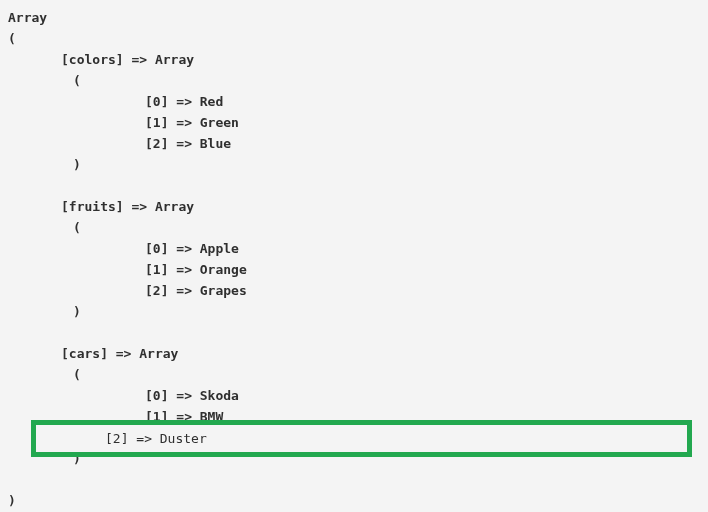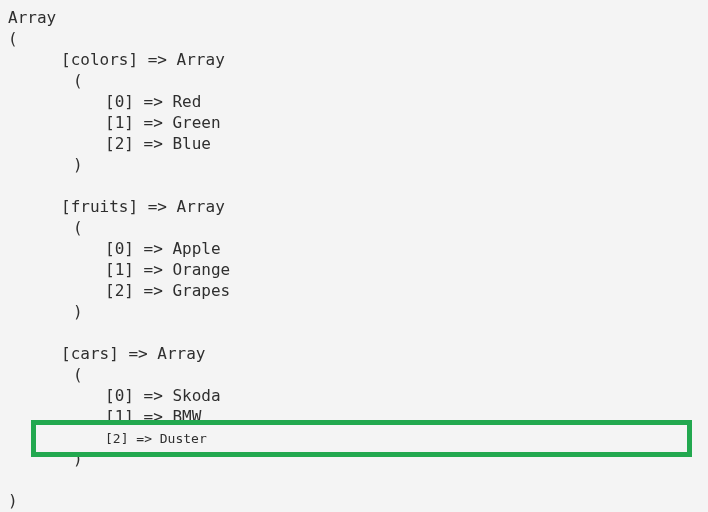--- a/index.html
+++ b/index.html
@@ -34,33 +34,34 @@
     line-height: 21px;
     color: #2f2f2f;
     white-space: pre;
     z-index: 1;
   }
 
   .code-line {
     height: 21px;
     line-height: 21px;
     white-space: pre;
-    font-size: 16px;
+    font-size: 13px;
     color: #2f2f2f;
+    font-weight: bold;
   }
 
   .code-line.blank {
     color: transparent;
   }
 
   
   .ind-0 { padding-left: 8px; }
   .ind-1 { padding-left: 40px; margin-left: 21px; }
   .ind-2 { padding-left: 73px; }
-  .ind-3 { padding-left: 105px; }
+  .ind-3 { padding-left: 105px; margin-left: 40px; }
 
   
   .code-block { top: 7px; }
 
   
   #highlight-box {
     position: absolute;
     left: 31px;
     top: 420px;
     width: 661px;

